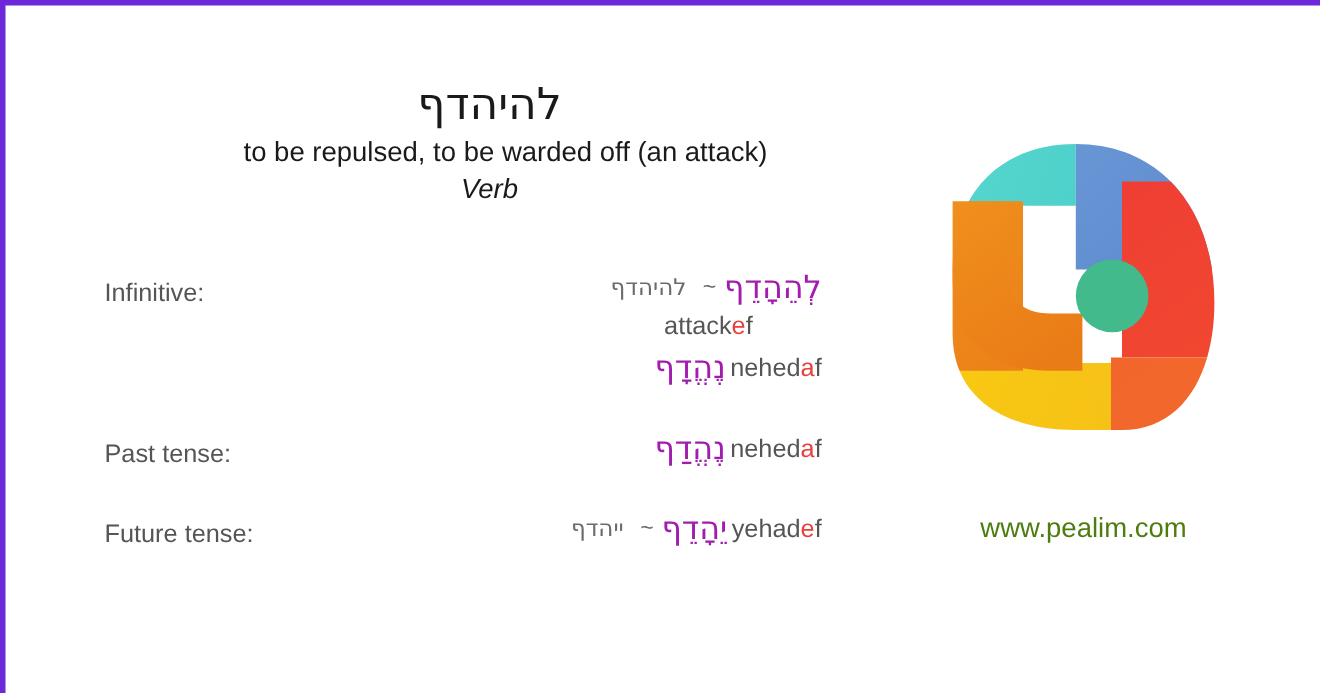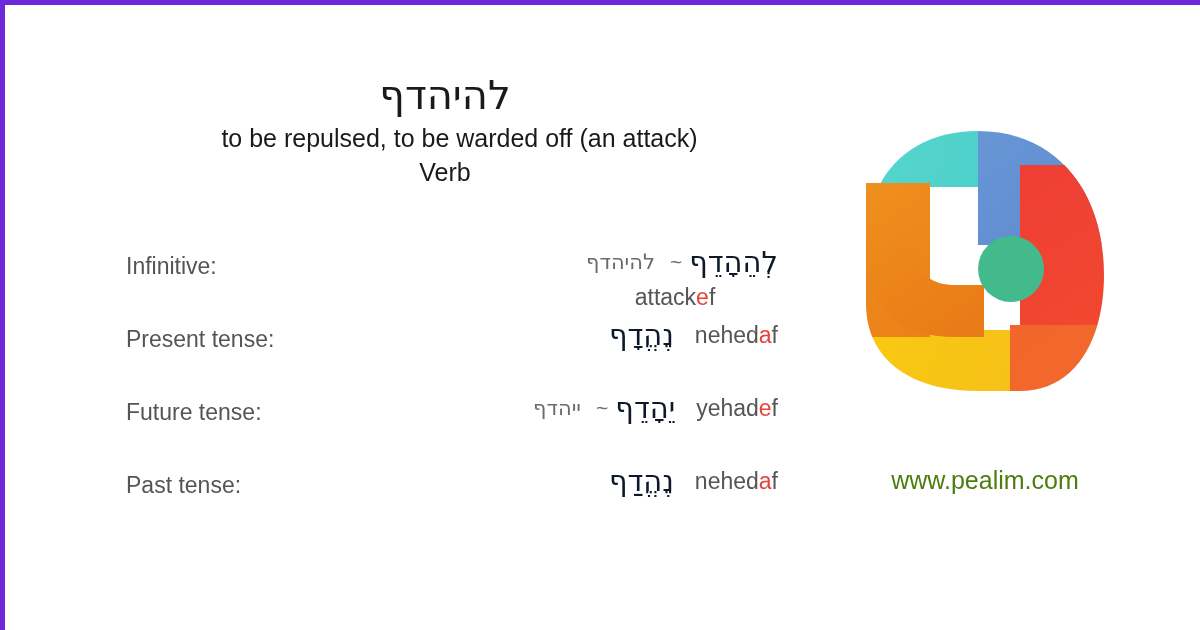--- a/index.html
+++ b/index.html
@@ -43,29 +43,29 @@
     font-size: 25px;
     line-height: 34px;
     color: #1a1a1a;
     margin-top: 2px;
     padding-left: 29px;
   }
   .hw-pos {
     font-size: 25px;
     line-height: 34px;
     color: #1a1a1a;
+    font-style: italic;
   }
 
   
   .rows {
     position: absolute;
     left: 0;
     top: 236px;
     width: 880px;
-    padding-left: 31px;
   }
   .row {
     position: relative;
     height: 73px;
   }
   .row-label {
     position: absolute;
     left: 90px;
     top: 10px;
     font-size: 23px;
@@ -90,21 +90,21 @@
     line-height: 30px;
     font-size: 23px;
     color: #555555;
     text-align: center;
     margin-top: 2px;
     padding-right: 14px;
   }
   .heb-voc {
     font-family: "DejaVu Sans", "Liberation Sans", sans-serif;
     font-size: 29px;
-    color: #0f172a;
+    color: #a21caf;
     direction: rtl;
     unicode-bidi: isolate;
     display: inline-block;
     vertical-align: middle;
   }
   .heb-alt {
     font-family: "DejaVu Sans", "Liberation Sans", sans-serif;
     font-size: 21px;
     color: #6b6b6b;
     direction: rtl;
@@ -118,21 +118,21 @@
     color: #6b6b6b;
     display: inline-block;
     vertical-align: middle;
     margin: 0 7px;
   }
   .translit {
     font-size: 23px;
     color: #555555;
     display: inline-block;
     vertical-align: middle;
-    margin-left: 21px;
+    margin-left: 4px;
   }
   .stress {
     color: #e8413b;
   }
 
   
   .logo-area {
     position: absolute;
     left: 855px;
     top: 120px;
@@ -174,42 +174,41 @@
         <span class="val-line">
           <span class="heb-alt">להיהדף</span><span class="tilde">~</span><span class="heb-voc">לְהֵהָדֵף</span>
         </span>
         <span class="val-line-2">
           <span>attack</span><span class="stress">e</span><span>f</span>
         </span>
       </div>
     </div>
 
     <div class="row">
-      <div class="row-label">Present tense:</div>
       <div class="row-value">
         <span class="val-line">
           <span class="heb-voc">נֶהֱדָף</span><span class="translit"><span>nehed</span><span class="stress">a</span><span>f</span></span>
+        </span>
+      </div>
+    </div>
+
+    <div class="row">
+      <div class="row-label">Past tense:</div>
+      <div class="row-value">
+        <span class="val-line">
+          <span class="heb-voc">נֶהֱדַף</span><span class="translit"><span>nehed</span><span class="stress">a</span><span>f</span></span>
         </span>
       </div>
     </div>
 
     <div class="row">
       <div class="row-label">Future tense:</div>
       <div class="row-value">
         <span class="val-line">
           <span class="heb-alt">ייהדף</span><span class="tilde">~</span><span class="heb-voc">יֵהָדֵף</span><span class="translit"><span>yehad</span><span class="stress">e</span><span>f</span></span>
-        </span>
-      </div>
-    </div>
-
-    <div class="row">
-      <div class="row-label">Past tense:</div>
-      <div class="row-value">
-        <span class="val-line">
-          <span class="heb-voc">נֶהֱדַף</span><span class="translit"><span>nehed</span><span class="stress">a</span><span>f</span></span>
         </span>
       </div>
     </div>
 
   </div>
 
   <div class="logo-area">
     <svg class="logo-svg" viewBox="0 0 250 272" aria-hidden="true">
       <defs>
         <linearGradient id="gTeal" x1="0" y1="0" x2="1" y2="0.3">

